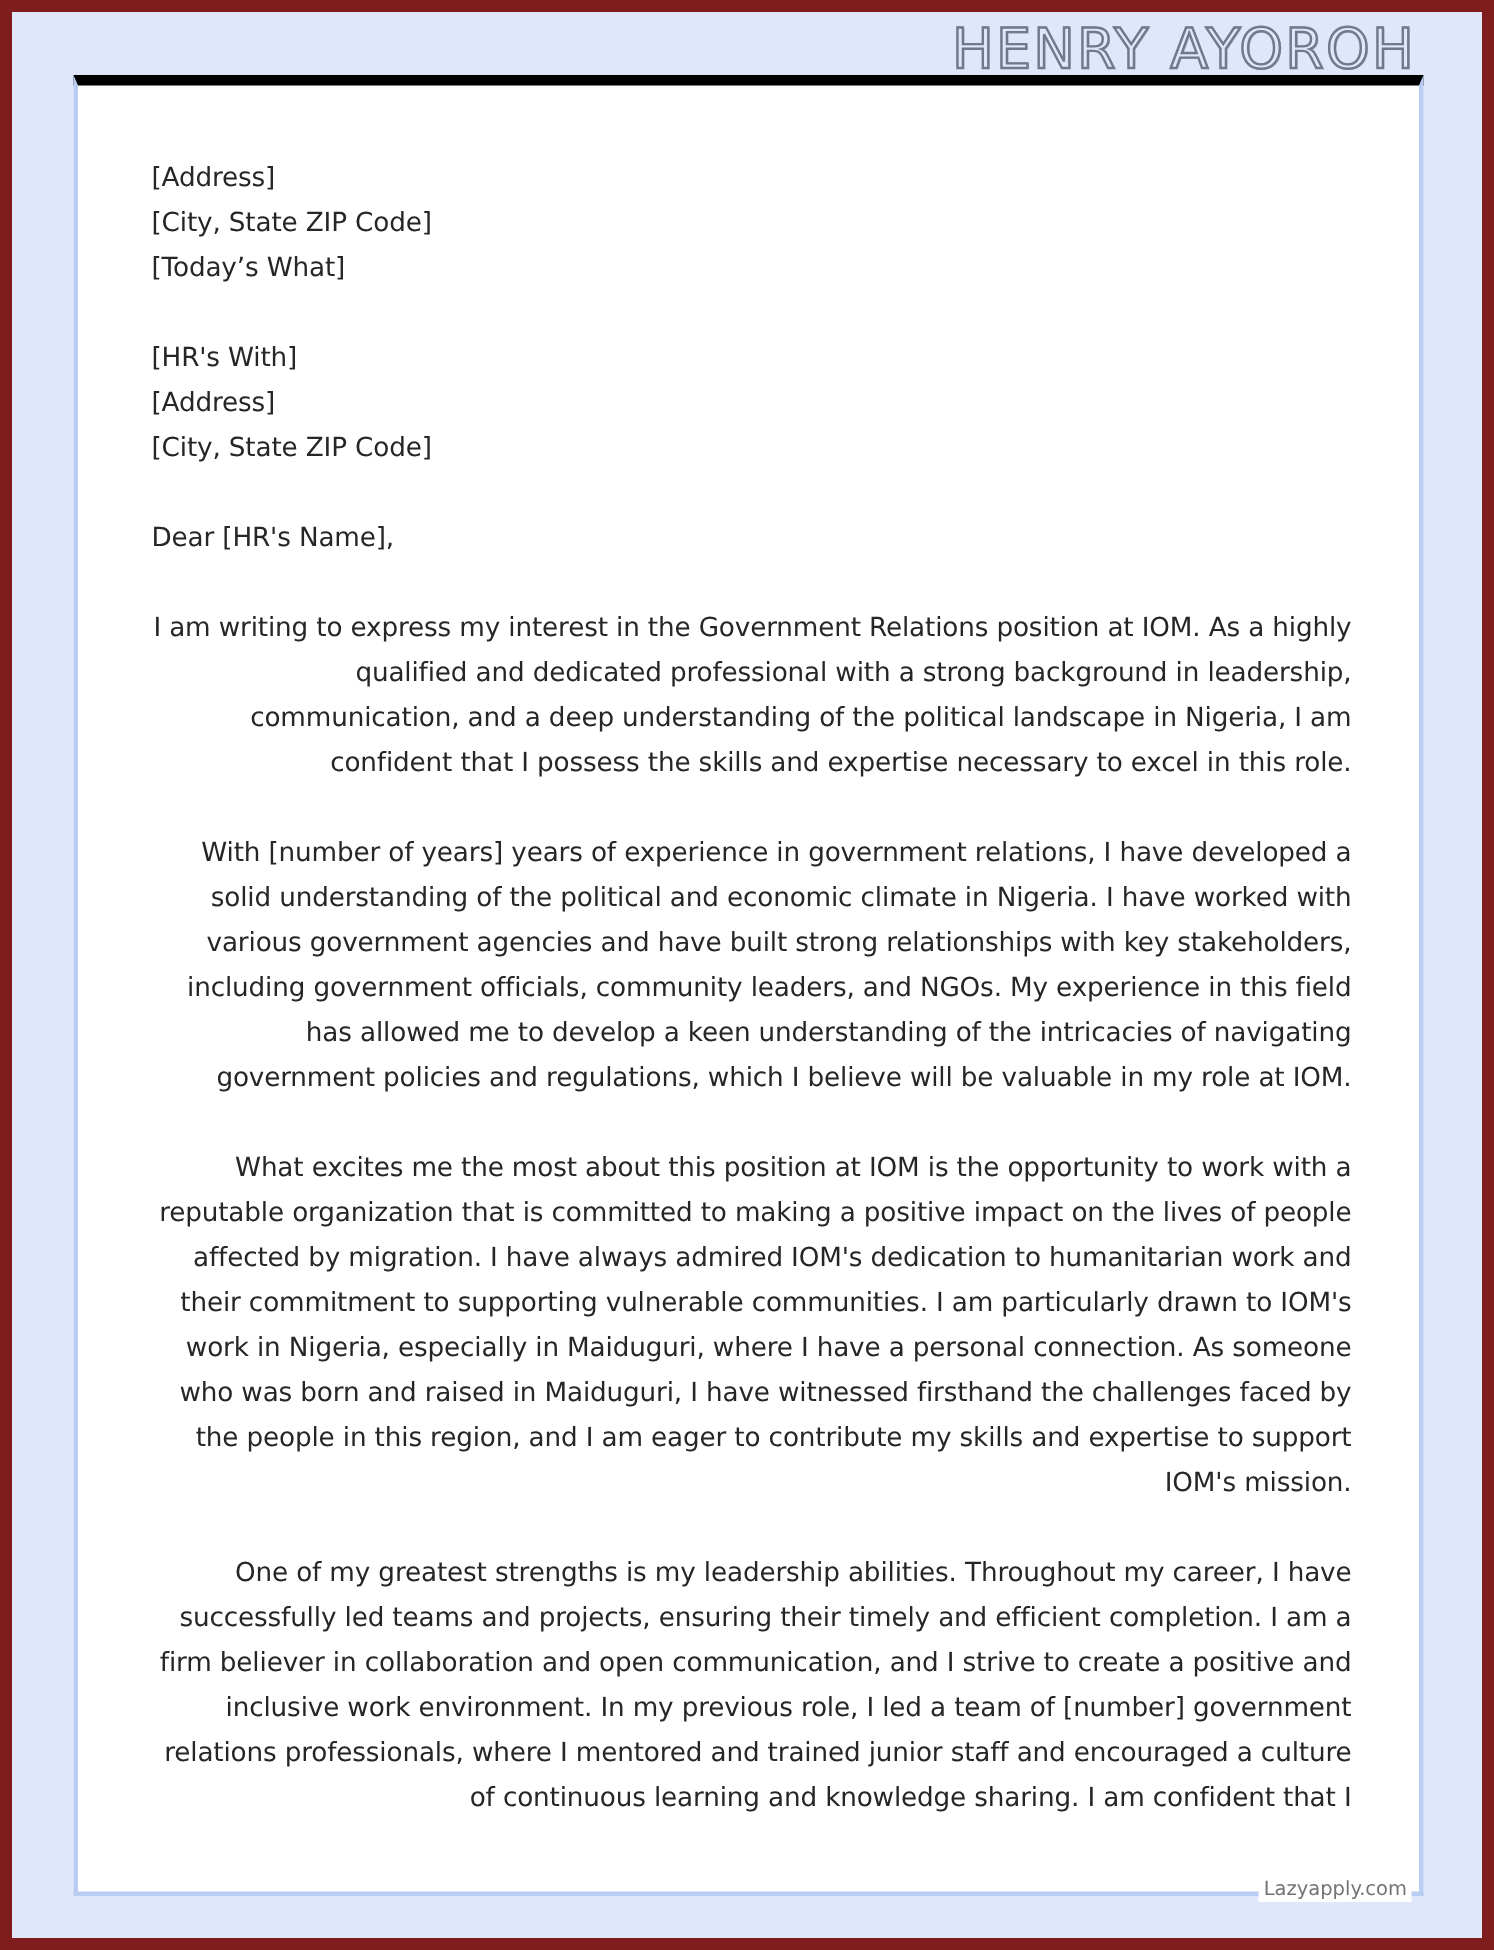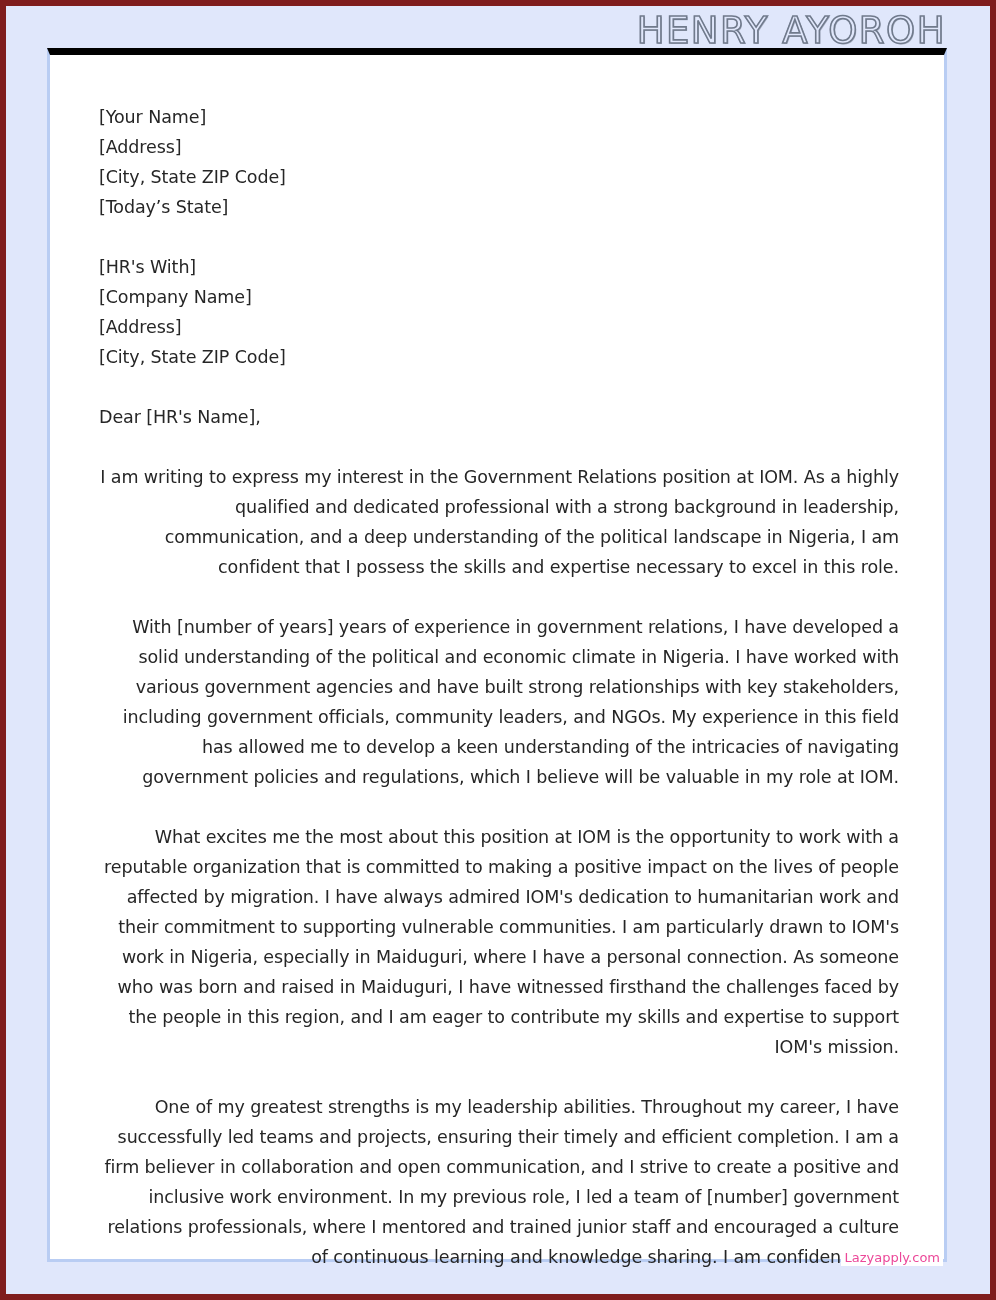--- a/index.html
+++ b/index.html
@@ -7,21 +7,21 @@
     padding: 0;
     background: #ffffff;
   }
 
   #screen {
     position: relative;
     width: 996px;
     height: 1300px;
     box-sizing: border-box;
     background: #e0e7fb;
-    border: 6px solid #7f1d1d;
+    border: 8px solid #7f1d1d;
     overflow: hidden;
     font-family: "DejaVu Sans", "Liberation Sans", sans-serif;
   }
 
   
   .header-band {
     position: absolute;
     left: 0;
     top: 0;
     width: 100%;
@@ -99,21 +99,21 @@
     margin-bottom: 0;
   }
 
   
   .watermark {
     position: absolute;
     right: 47px;
     top: 1243px;
     font-family: "DejaVu Sans", "Liberation Sans", sans-serif;
     font-size: 13px;
-    color: #ec4899;
+    color: #737373;
     background: #ffffff;
     padding: 1px 3px;
     white-space: nowrap;
     user-select: none;
     text-align: center;
   }
 </style>
 </head>
 <body>
 
@@ -121,29 +121,27 @@
 
   <div class="header-band">
     <div class="header-name">HENRY AYOROH</div>
   </div>
 
   <div class="doc-page"></div>
 
   <div class="letter">
 
     <div class="addr-block">
-      <span class="addr-line">[Your Name]</span>
       <span class="addr-line">[Address]</span>
       <span class="addr-line">[City, State ZIP Code]</span>
-      <span class="addr-line">[Today’s State]</span>
+      <span class="addr-line">[Today’s What]</span>
     </div>
 
     <div class="addr-block">
       <span class="addr-line">[HR's With]</span>
-      <span class="addr-line">[Company Name]</span>
       <span class="addr-line">[Address]</span>
       <span class="addr-line">[City, State ZIP Code]</span>
     </div>
 
     <p class="salutation">Dear [HR's Name],</p>
 
     <p class="para">I am writing to express my interest in the Government Relations position at IOM. As a highly qualified and dedicated professional with a strong background in leadership, communication, and a deep understanding of the political landscape in Nigeria, I am confident that I possess the skills and expertise necessary to excel in this role.</p>
     <p class="para">With [number of years] years of experience in government relations, I have developed a solid understanding of the political and economic climate in Nigeria. I have worked with various government agencies and have built strong relationships with key stakeholders, including government officials, community leaders, and NGOs. My experience in this field has allowed me to develop a keen understanding of the intricacies of navigating government policies and regulations, which I believe will be valuable in my role at IOM.</p>
     <p class="para">What excites me the most about this position at IOM is the opportunity to work with a reputable organization that is committed to making a positive impact on the lives of people affected by migration. I have always admired IOM's dedication to humanitarian work and their commitment to supporting vulnerable communities. I am particularly drawn to IOM's work in Nigeria, especially in Maiduguri, where I have a personal connection. As someone who was born and raised in Maiduguri, I have witnessed firsthand the challenges faced by the people in this region, and I am eager to contribute my skills and expertise to support IOM's mission.</p>
     <p class="para">One of my greatest strengths is my leadership abilities. Throughout my career, I have successfully led teams and projects, ensuring their timely and efficient completion. I am a firm believer in collaboration and open communication, and I strive to create a positive and inclusive work environment. In my previous role, I led a team of [number] government relations professionals, where I mentored and trained junior staff and encouraged a culture of continuous learning and knowledge sharing. I am confident that I</p>

